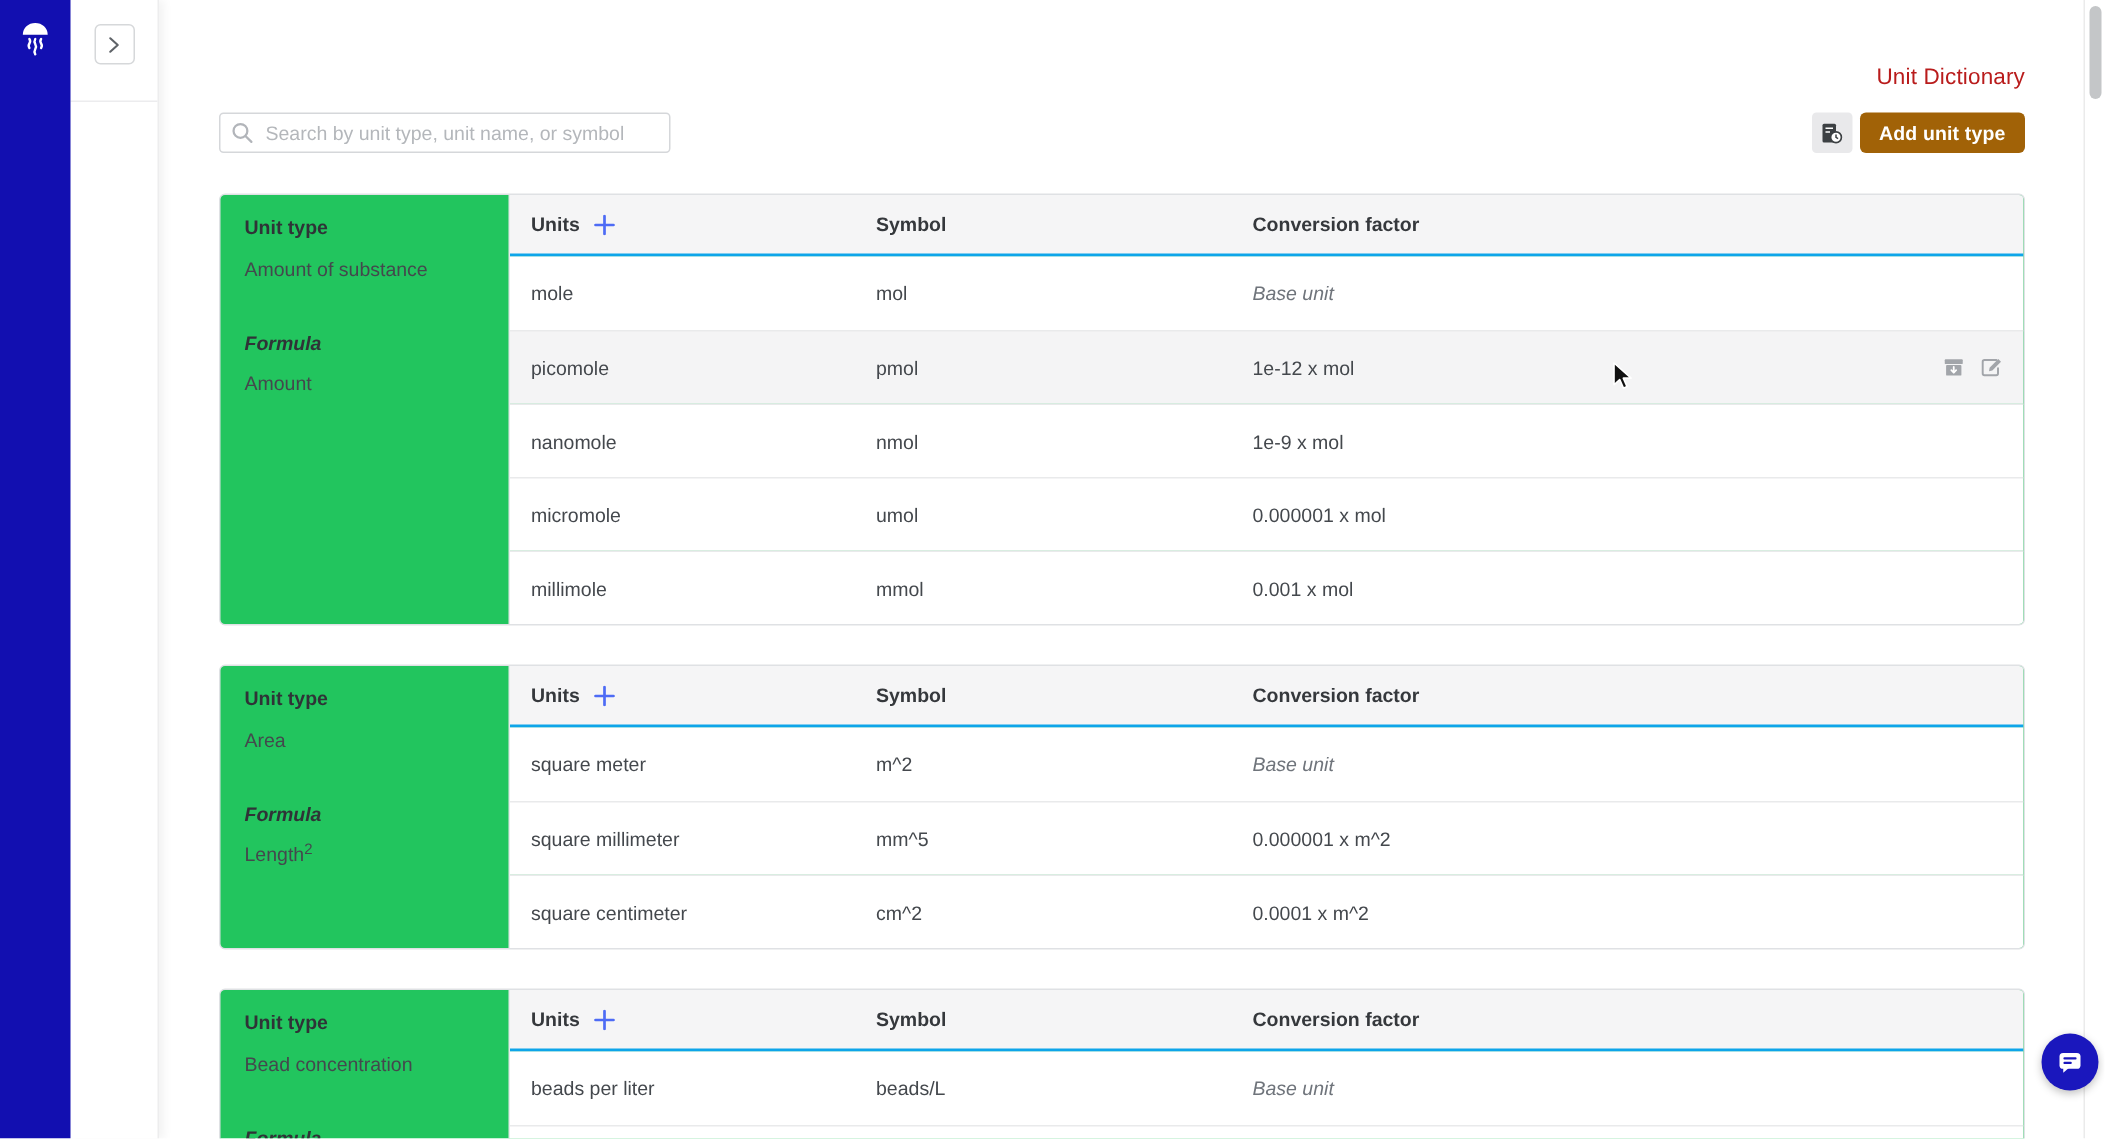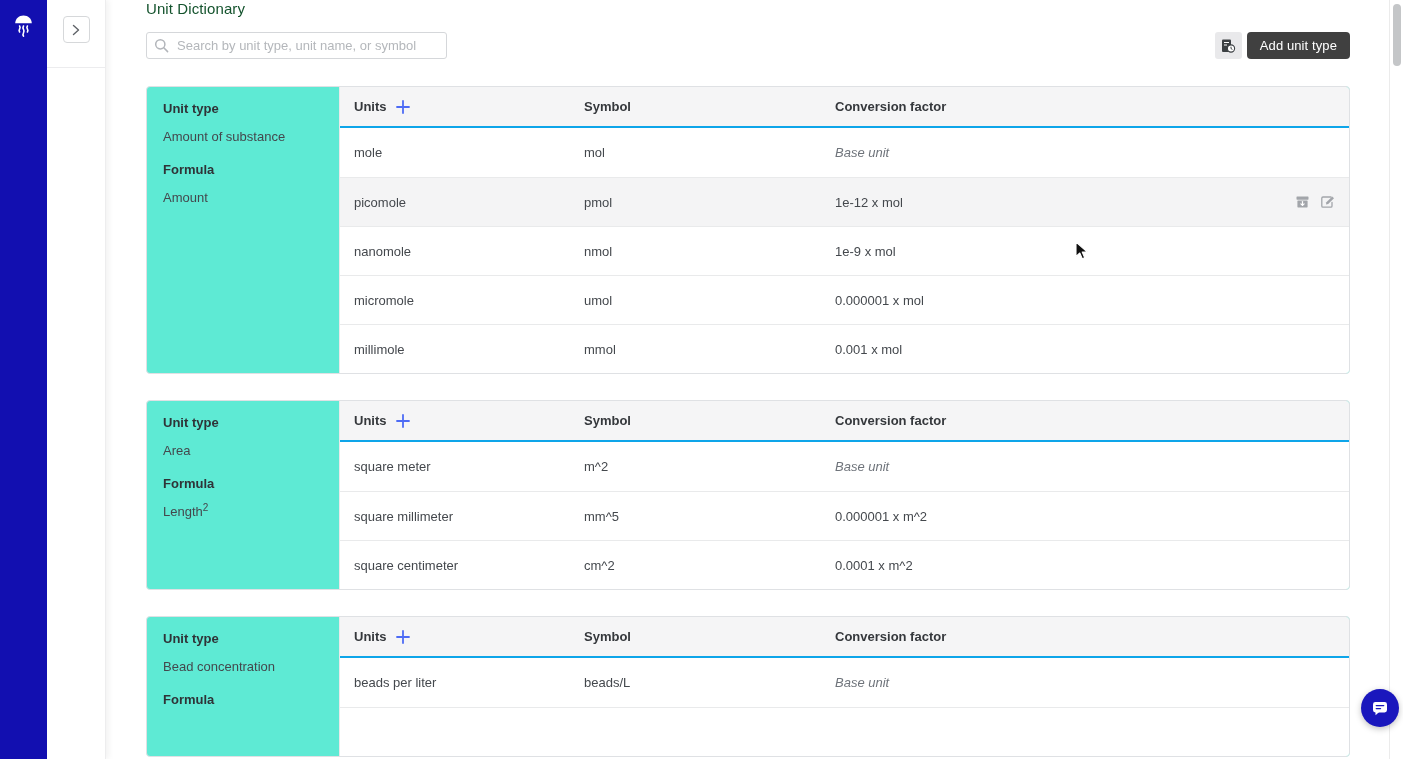--- a/index.html
+++ b/index.html
@@ -34,22 +34,23 @@
   }
 
   
   .main {
     position: absolute; left: 107px; top: 0; right: 14px; bottom: 0;
     background: #fff; overflow: hidden;
   }
   .content { padding: 0 39px; }
 
   .page-title {
-    font-size: 15px; font-weight: 500; color: #14532d;
+    margin-top: 43px; font-size: 15px; font-weight: 500; color: #b91c1c;
     letter-spacing: 0.1px;
+    text-align: right;
   }
 
   .toolbar-row {
     margin-top: 15px; display: flex; align-items: center; justify-content: space-between;
   }
   .search-box {
     position: relative; width: 301px; height: 27px;
   }
   .search-box input {
     width: 100%; height: 100%; border: 1px solid #d5d7da; border-radius: 3px;
@@ -58,35 +59,35 @@
   }
   .search-box input::placeholder { color: #b4b7bb; }
   .search-box svg { position: absolute; left: 8px; top: 6px; }
 
   .toolbar-right { display: flex; align-items: center; gap: 5px; }
   .icon-btn {
     width: 27px; height: 27px; background: #e9e9eb; border: none; border-radius: 3px;
     display: flex; align-items: center; justify-content: center; cursor: pointer;
   }
   .primary-btn {
-    height: 27px; padding: 0 13px; background: #404040; color: #fff; border: none;
-    border-radius: 4px; font-size: 13px; font-weight: 400; cursor: pointer;
+    height: 27px; padding: 0 13px; background: #a16207; color: #fff; border: none;
+    border-radius: 4px; font-size: 13px; font-weight: 700; cursor: pointer;
     font-family: "Liberation Sans", sans-serif; letter-spacing: 0.1px;
   }
 
   
   .card {
     margin-top: 26px; border: 1px solid #dfe1e4; border-radius: 4px;
-    display: flex; overflow: hidden; background: #5eead4;
+    display: flex; overflow: hidden; background: #22c55e;
   }
   .card:first-of-type { margin-top: 27px; }
   .card-left { width: 193px; flex: 0 0 193px; border-right: 1px solid #e8e9ea; padding: 14px 16px; }
   .panel-label { font-size: 13px; font-weight: 700; color: #2f3337; }
   .panel-value { font-size: 13px; color: #44484d; margin-top: 13px; }
-  .formula-label { margin-top: 18px; }
+  .formula-label { margin-top: 34px; font-style: italic; }
   .formula-value { margin-top: 11px; }
   .formula-value sup { font-size: 10px; }
 
   .card-table { flex: 1; min-width: 0; }
   .t-header {
     height: 41px; background: #f5f5f6; border-bottom: 2px solid #0ea5e9;
     display: flex; align-items: center; font-weight: 700; color: #35383c; font-size: 13px;
   }
   .t-row {
     position: relative; height: 49px; display: flex; align-items: center;

